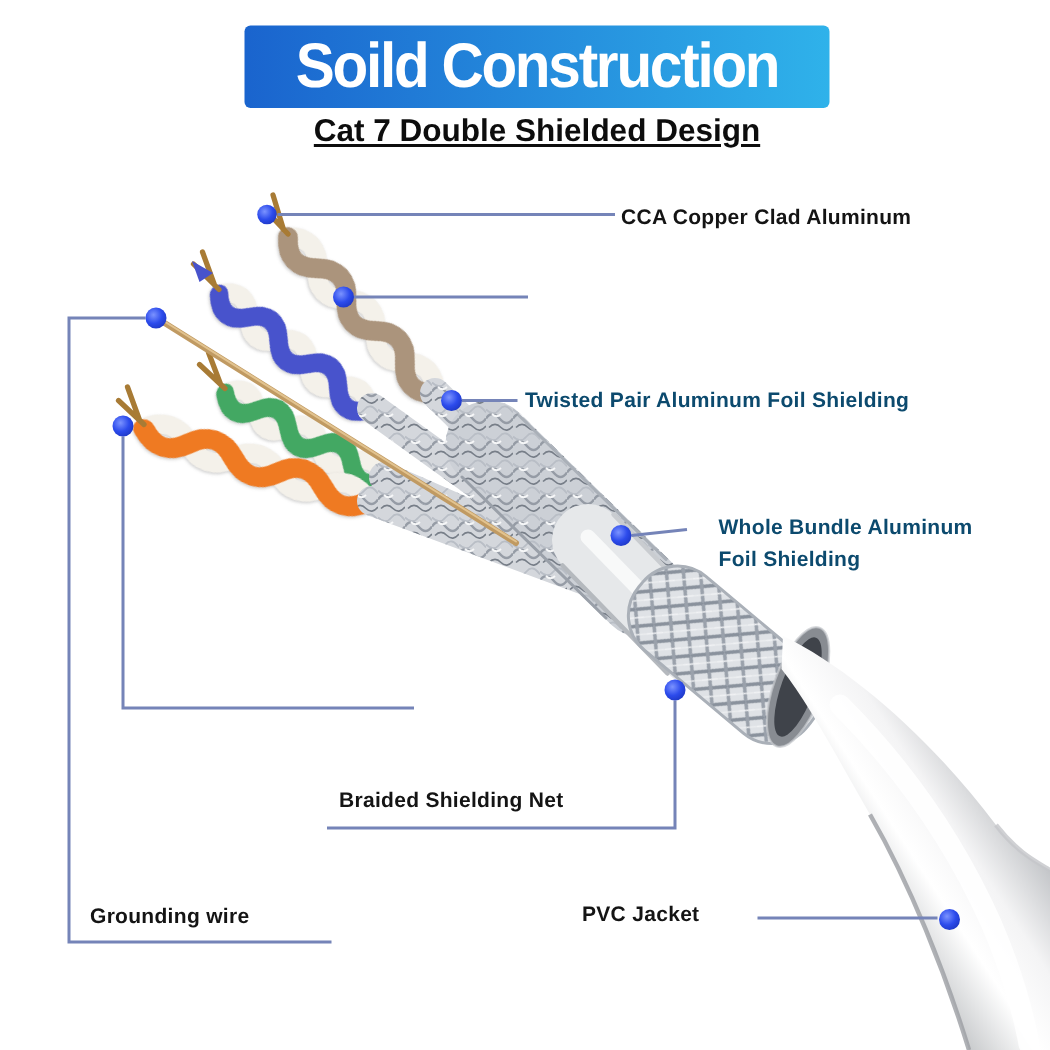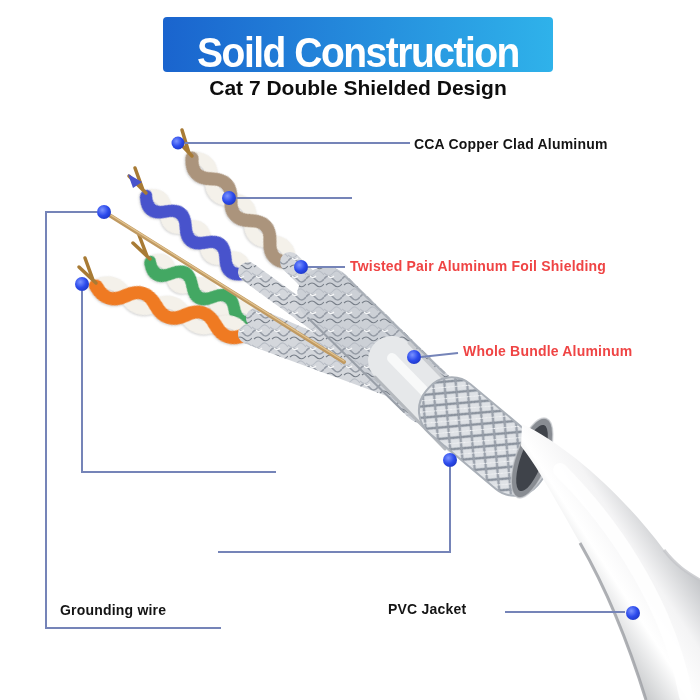--- a/index.html
+++ b/index.html
@@ -1,28 +1,28 @@
 <!DOCTYPE html>
 <html><head>
 <meta charset="utf-8">
 <style>
   html,body{margin:0;padding:0;background:#fff;}
   .stage{position:relative;width:700px;height:700px;background:#ffffff;overflow:hidden;
          font-family:"Liberation Sans",sans-serif;}
   .banner{position:absolute;left:163px;top:17px;width:390px;height:55px;border-radius:4px;
           background:linear-gradient(90deg,#1a64ce,#2fb2ea);
-          display:flex;align-items:flex-end;justify-content:center;}
+          display:flex;align-items:center;justify-content:center;}
   .banner .title{font-weight:bold;font-size:39px;line-height:1;color:#ffffff;
                  letter-spacing:-1.5px;transform:scaleY(1.08);}
   .subtitle{position:absolute;left:163px;top:76px;width:390px;text-align:center;
-            font-weight:bold;font-size:21px;color:#0d0d0d;}
+            font-weight:bold;font-size:21px;color:#0d0d0d;text-decoration:underline;}
   .lbl{position:absolute;font-weight:bold;font-size:14px;color:#141414;
        white-space:nowrap;letter-spacing:0.2px;}
-  .lbl.cyan{color:#ef4444;}
-  .lbl .ln{display:block;line-height:21px;}
+  .lbl.cyan{color:#0c4a6e;}
+  .lbl .ln{display:block;line-height:21px;margin-left:16px;}
   svg{position:absolute;left:0;top:0;}
   .pair{filter:drop-shadow(0 1px 1px rgba(60,60,60,0.25));}
 </style>
 </head>
 <body>
 
 <div class="stage">
 
   <div class="banner">
     <span class="title">Soild Construction</span>
@@ -153,17 +153,19 @@
       <circle cx="414" cy="357" r="7"></circle>
       <circle cx="450" cy="460" r="7"></circle>
       <circle cx="633" cy="613" r="7"></circle>
     </g>
   </svg>
 
   <div class="lbl" style="left:414px;top:136px">CCA Copper Clad Aluminum</div>
   <div class="lbl cyan" style="left:350px;top:258px">Twisted Pair Aluminum Foil Shielding</div>
   <div class="lbl cyan" style="left:463px;top:341px">
     <span class="ln">Whole Bundle Aluminum</span>
+    <span class="ln">Foil Shielding</span>
   </div>
+  <div class="lbl" style="left:226px;top:525px">Braided Shielding Net</div>
   <div class="lbl" style="left:388px;top:601px">PVC Jacket</div>
   <div class="lbl" style="left:60px;top:602px">Grounding wire</div>
 
 </div>
 
 </body></html>

